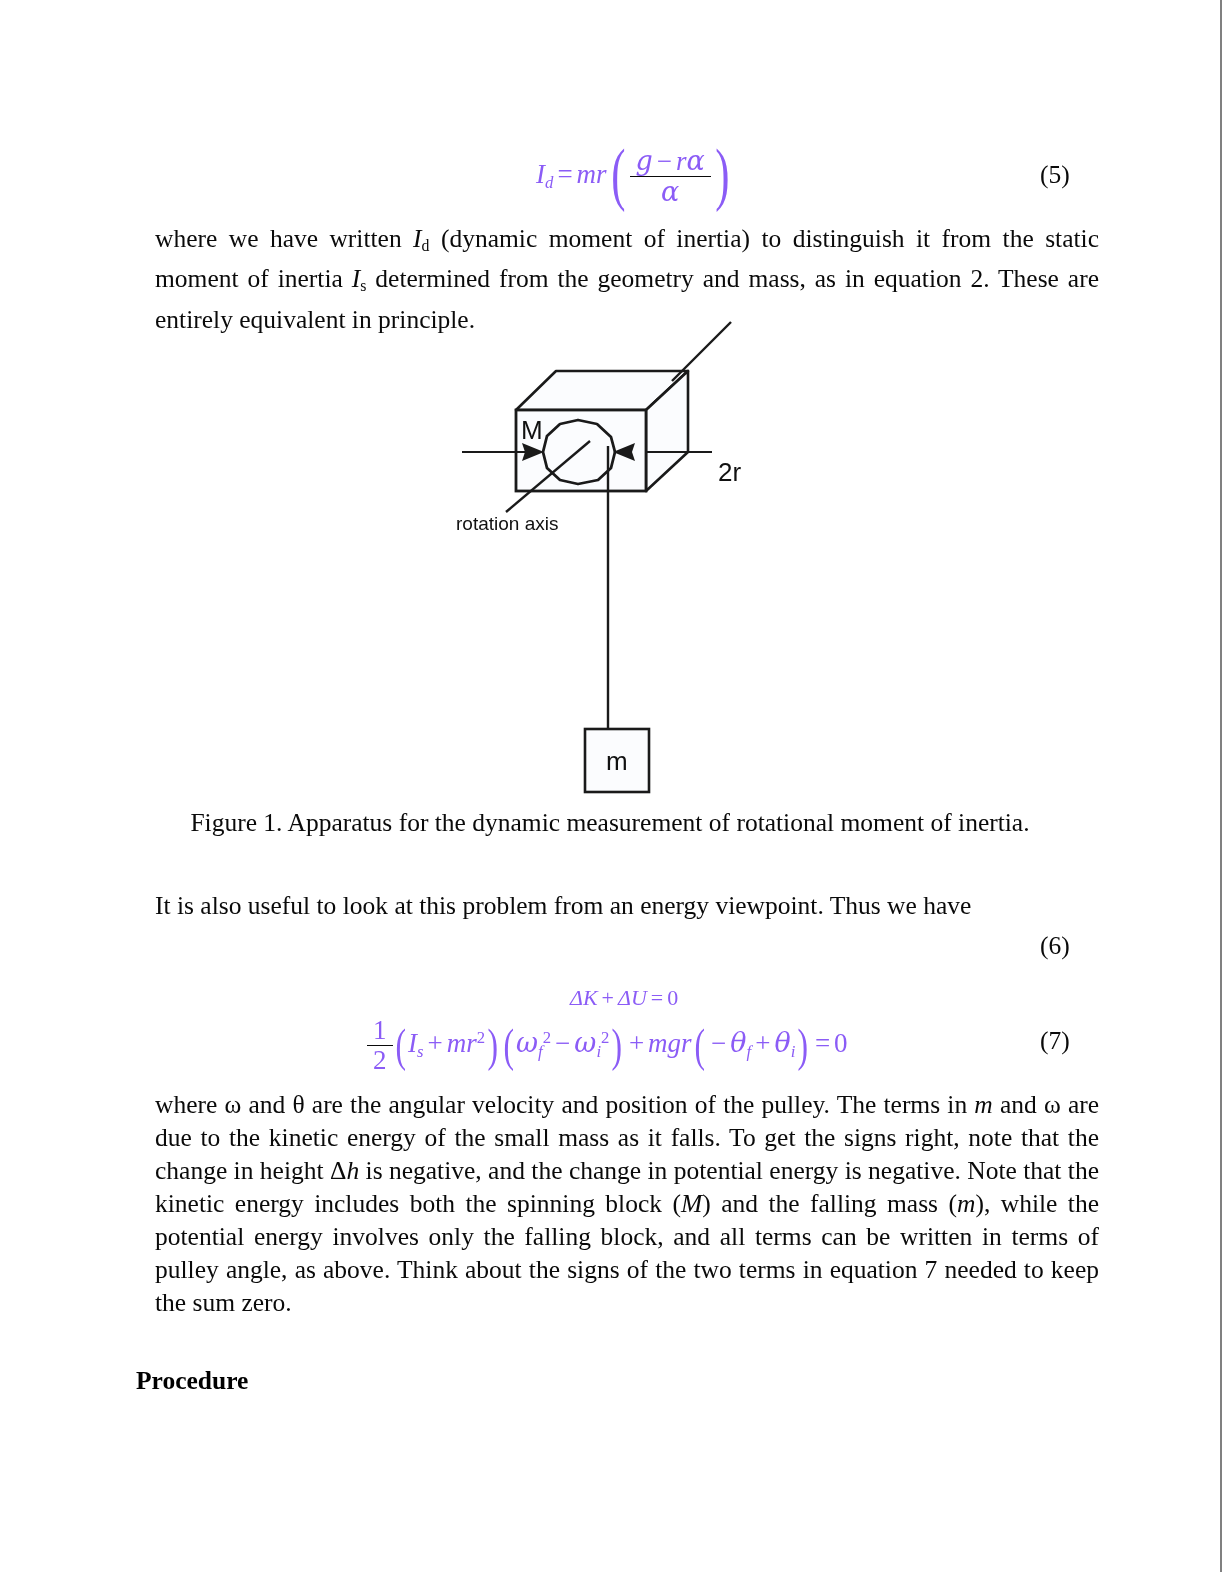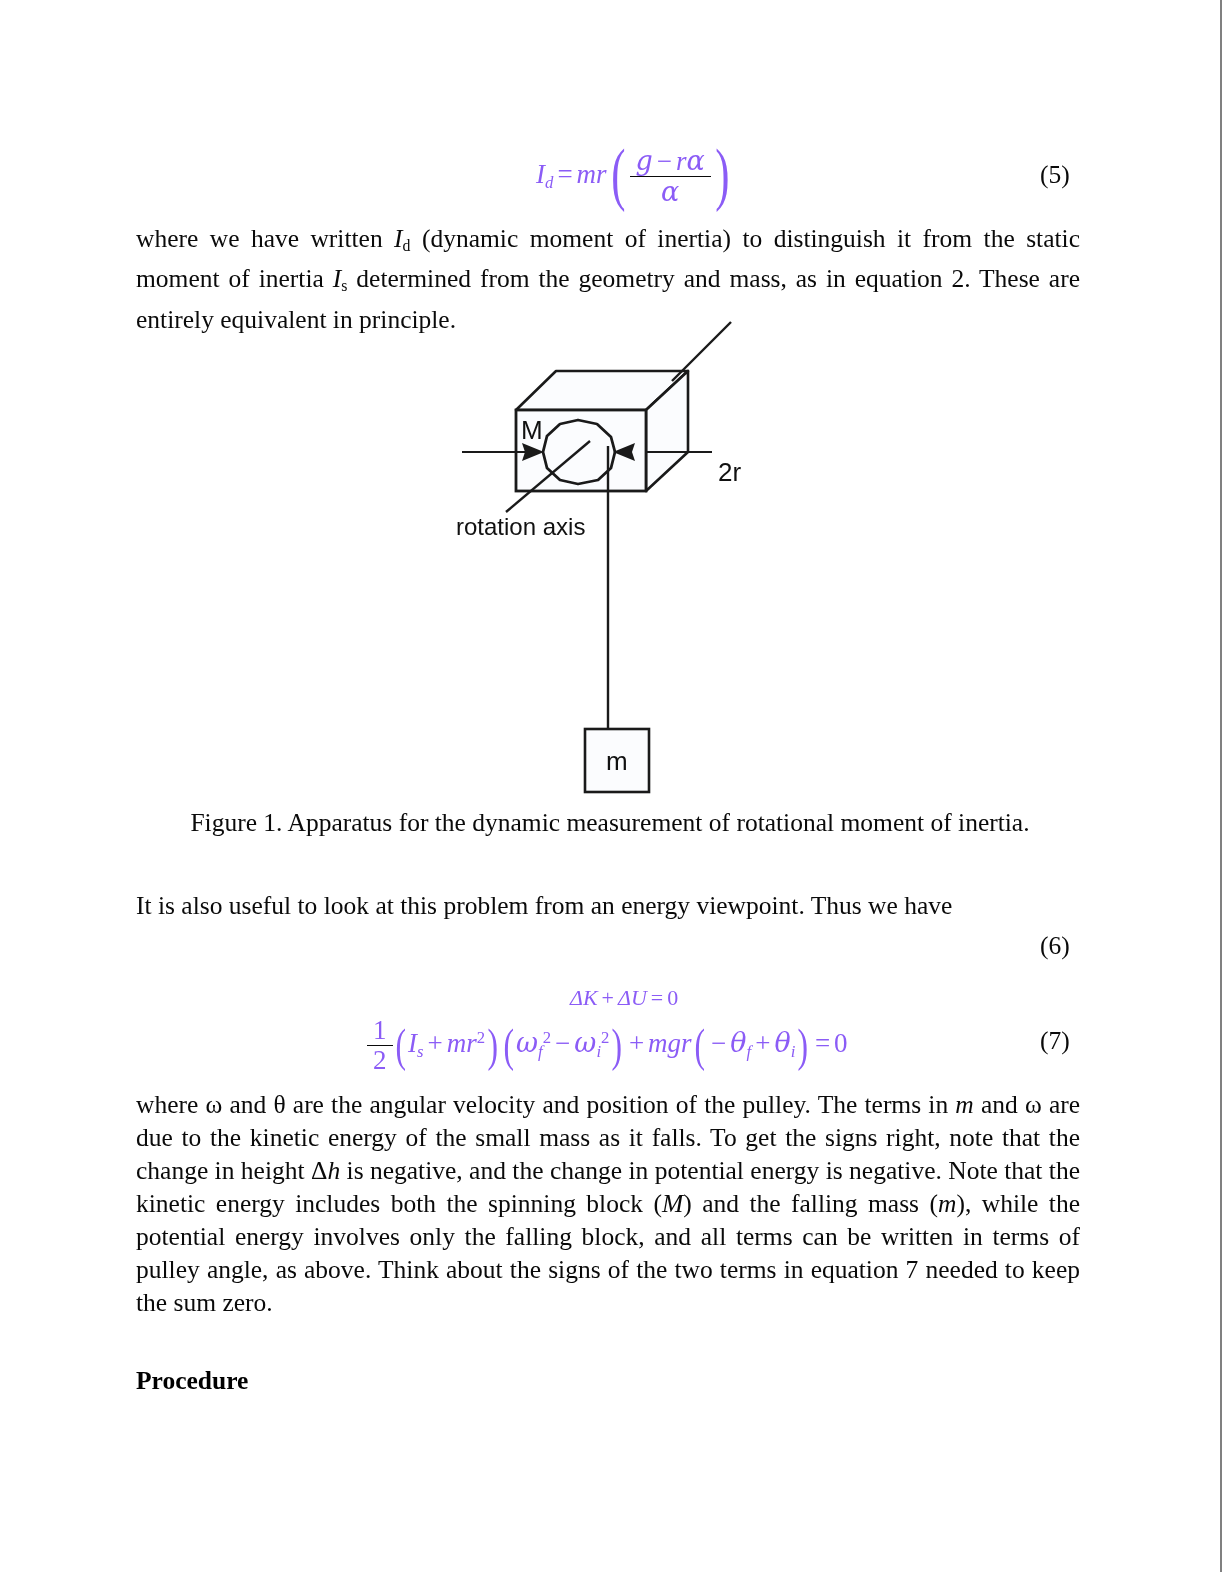--- a/index.html
+++ b/index.html
@@ -23,20 +23,21 @@
   }
 
   
   .para {
     position: absolute;
     font-size: 25.5px;
     line-height: 33px;
     text-align: justify;
     text-align-last: left;
     color: #0a0a0a;
+    margin-left: 19px;
   }
   .eqnum {
     position: absolute;
     font-size: 25.5px;
     color: #0a0a0a;
   }
   .caption {
     position: absolute;
     font-size: 25.5px;
     line-height: 33px;
@@ -103,21 +104,21 @@
     width: 1222px;
     height: 1572px;
     pointer-events: none;
   }
   .figlabel {
     position: absolute;
     font-family: "Liberation Sans", "DejaVu Sans", sans-serif;
     font-size: 26px;
     color: #111111;
   }
-  .figlabel.small { font-size: 24px; }
+  .figlabel.small { font-size: 19px; }
 </style>
 </head>
 <body>
 
 <div class="page">
 
   <div class="math" style="left:536px; top:146px; font-size:27px;">
     <span class="mi">I<sub class="s">d</sub></span><span class="op">=</span><span class="mi">mr</span><span class="bigparen">(</span><span class="frac"><span class="num"><span class="mg">g</span><span class="op">−</span><span class="mi">r</span><span class="mg">α</span></span><span class="den"><span class="mg">α</span></span></span><span class="bigparen">)</span>
   </div>
   <div class="eqnum" style="left:1040px; top:160px;">(5)</div>

